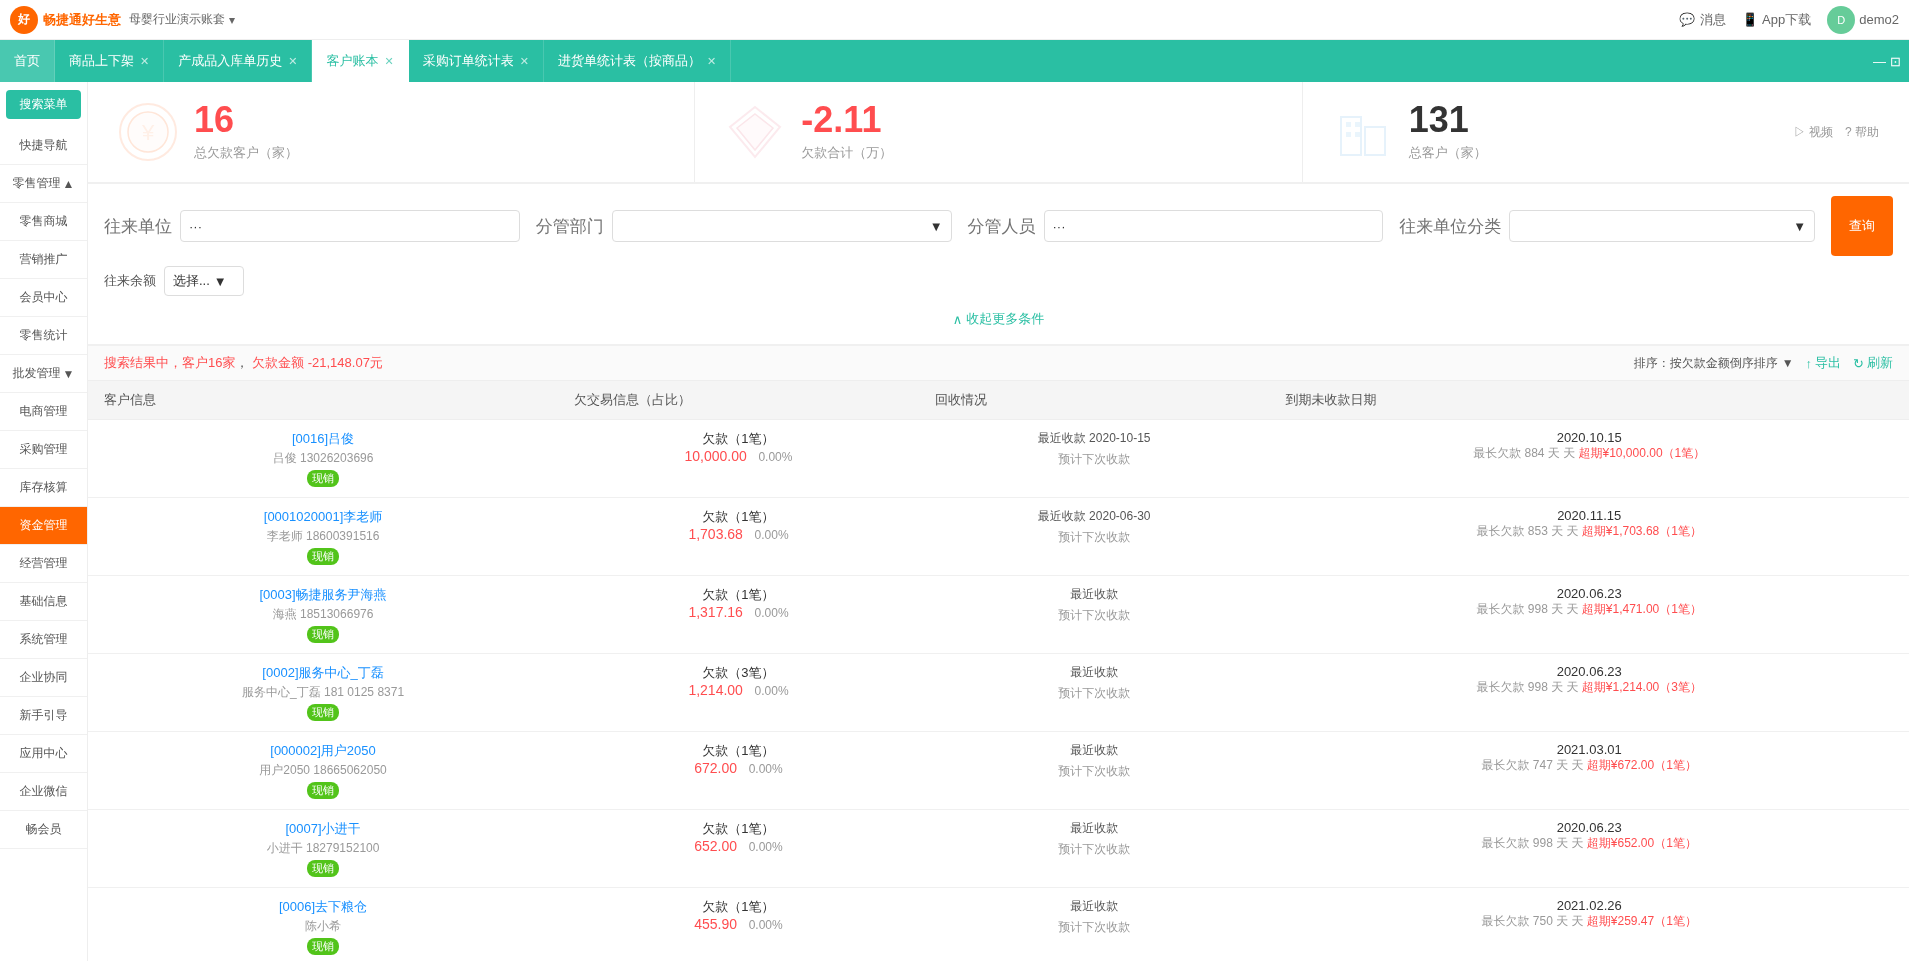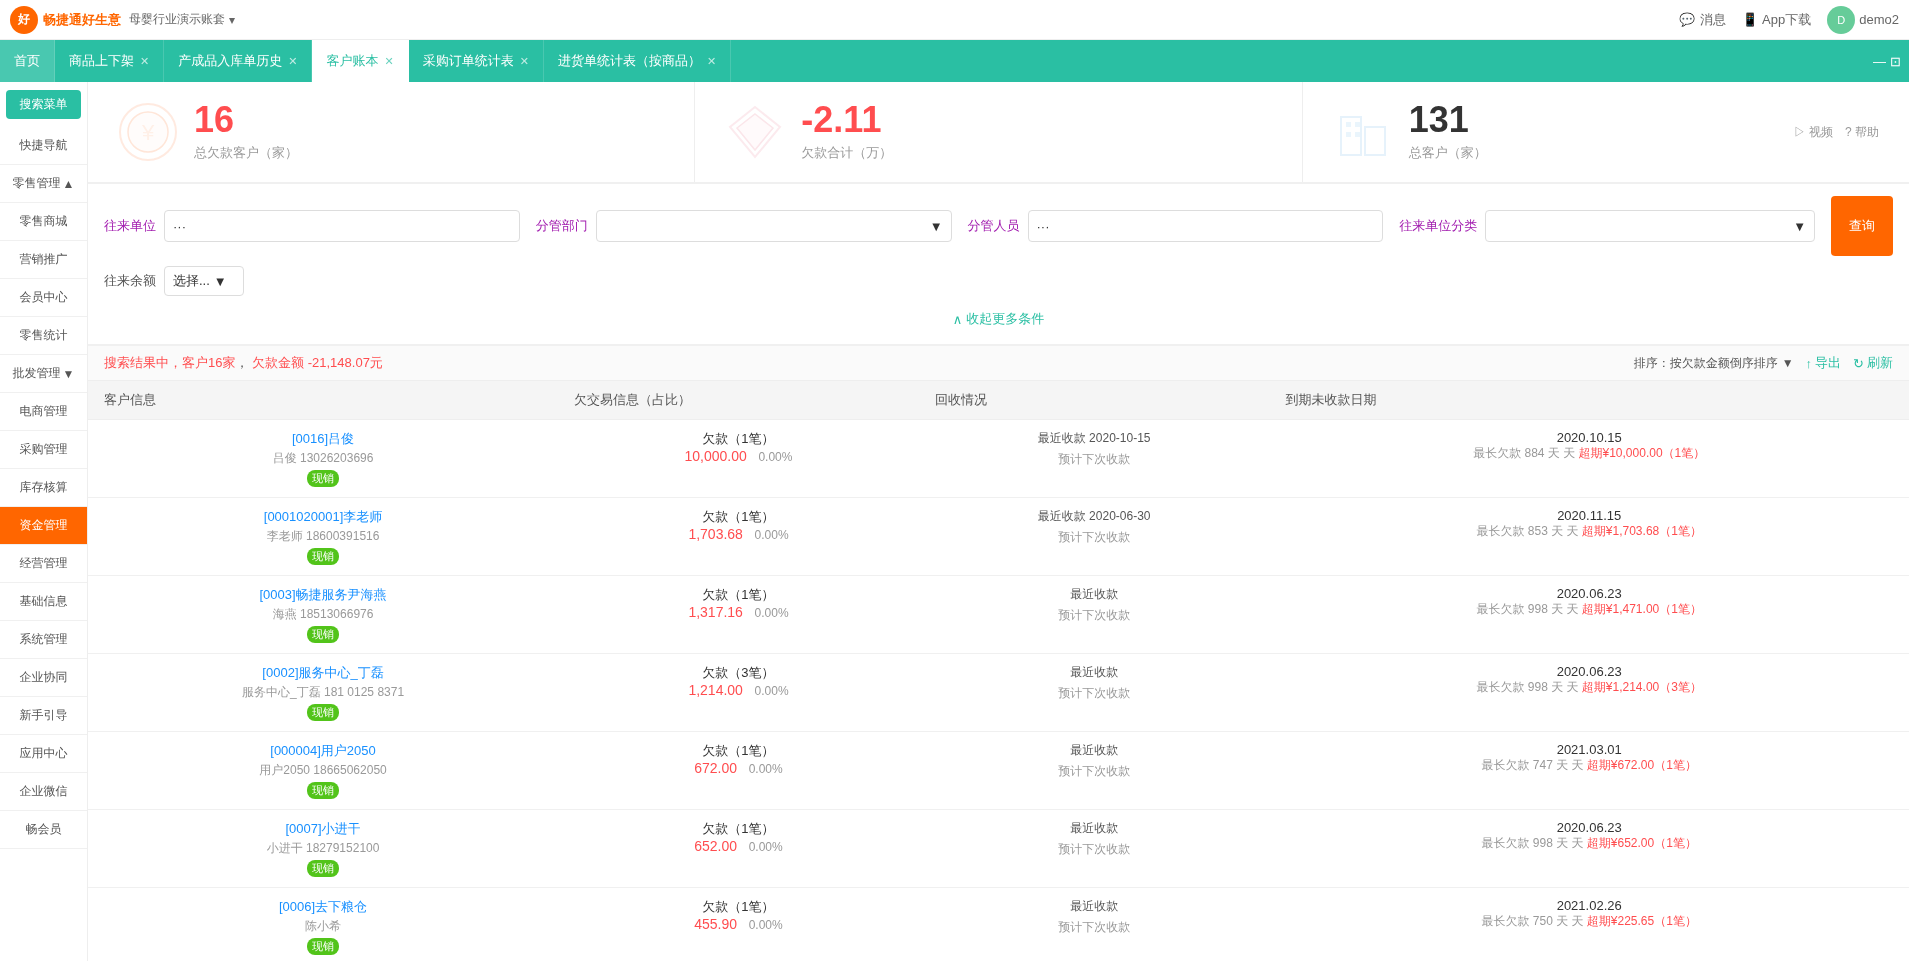--- a/index.html
+++ b/index.html
@@ -49,21 +49,21 @@
     .stat-value { font-size: 36px; font-weight: bold; color: #ff4d4f; line-height: 1; }
     .stat-value.dark { color: #333; font-size: 36px; }
     .stat-label { font-size: 13px; color: #999; margin-top: 6px; }
     .stat-card-right { margin-left: auto; display: flex; gap: 12px; font-size: 12px; color: #999; }
     .stat-card-right span { cursor: pointer; display: flex; align-items: center; gap: 3px; }
 
     
     .filter-area { background: #fff; padding: 12px 16px; margin-bottom: 2px; }
     .filter-row { display: flex; align-items: center; gap: 16px; margin-bottom: 10px; }
     .filter-item { display: flex; align-items: center; gap: 8px; flex: 1; }
-    .filter-label { font-size: 13px; color: #a21caf; white-space: nowrap; }
+    .filter-label { font-size: 17px; color: #737373; white-space: nowrap; }
     .filter-input { flex: 1; height: 32px; border: 1px solid #ddd; border-radius: 4px; padding: 0 8px; font-size: 13px; outline: none; display: flex; align-items: center; justify-content: space-between; cursor: pointer; background: #fff; }
     .filter-select { flex: 1; height: 32px; border: 1px solid #ddd; border-radius: 4px; padding: 0 8px; font-size: 13px; background: #fff; display: flex; align-items: center; justify-content: space-between; cursor: pointer; }
     .search-btn { background: #ff6600; color: #fff; border: none; border-radius: 4px; padding: 21px 18px; font-size: 13px; cursor: pointer; }
     .collapse-btn { color: #2abfa3; font-size: 13px; cursor: pointer; text-align: center; padding: 4px 0; display: flex; align-items: center; justify-content: center; gap: 4px; }
 
     
     .table-area { background: #fff; flex: 1; overflow: auto; margin: 0 0 0 0; }
     .table-toolbar { padding: 8px 16px; display: flex; align-items: center; justify-content: space-between; border-bottom: 1px solid #eee; background: #fafafa; }
     .table-info { font-size: 13px; color: #555; }
     .table-info span { color: #ff4d4f; }
@@ -432,21 +432,21 @@
         <div class="recent-collect">最近收款</div>
         <div class="next-collect">预计下次收款</div>
       </td>
       <td>
         <div>2020.06.23</div>
         <div class="overdue-days">最长欠款 998 天 天 <span class="overdue-info">超期¥1,214.00（3笔）</span></div>
       </td>
     </tr>
               <tr>
       <td>
-        <div class="customer-name">[000004]用户2050</div>
+        <div class="customer-name">[000002]用户2050</div>
         <div class="customer-phone">用户2050 18665062050</div>
         <span class="tag-xian">现销</span>
       </td>
       <td>
         <div>欠款（1笔）</div>
         <div>
           <span class="amount-red">672.00</span>
           <span class="amount-pct">0.00%</span>
         </div>
       </td>
@@ -493,21 +493,21 @@
           <span class="amount-red">455.90</span>
           <span class="amount-pct">0.00%</span>
         </div>
       </td>
       <td>
         <div class="recent-collect">最近收款</div>
         <div class="next-collect">预计下次收款</div>
       </td>
       <td>
         <div>2021.02.26</div>
-        <div class="overdue-days">最长欠款 750 天 天 <span class="overdue-info">超期¥225.65（1笔）</span></div>
+        <div class="overdue-days">最长欠款 750 天 天 <span class="overdue-info">超期¥259.47（1笔）</span></div>
       </td>
     </tr>
               <tr>
       <td>
         <div class="customer-name">[000001]黄思源</div>
 
       </td>
       <td>
         <div>欠款（1笔）</div>
 

